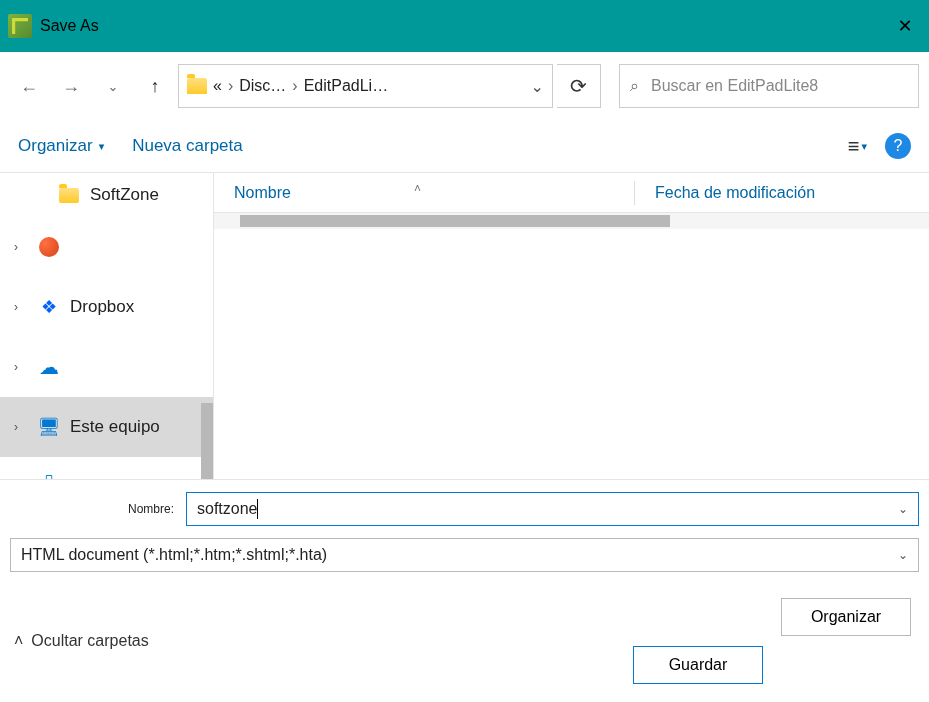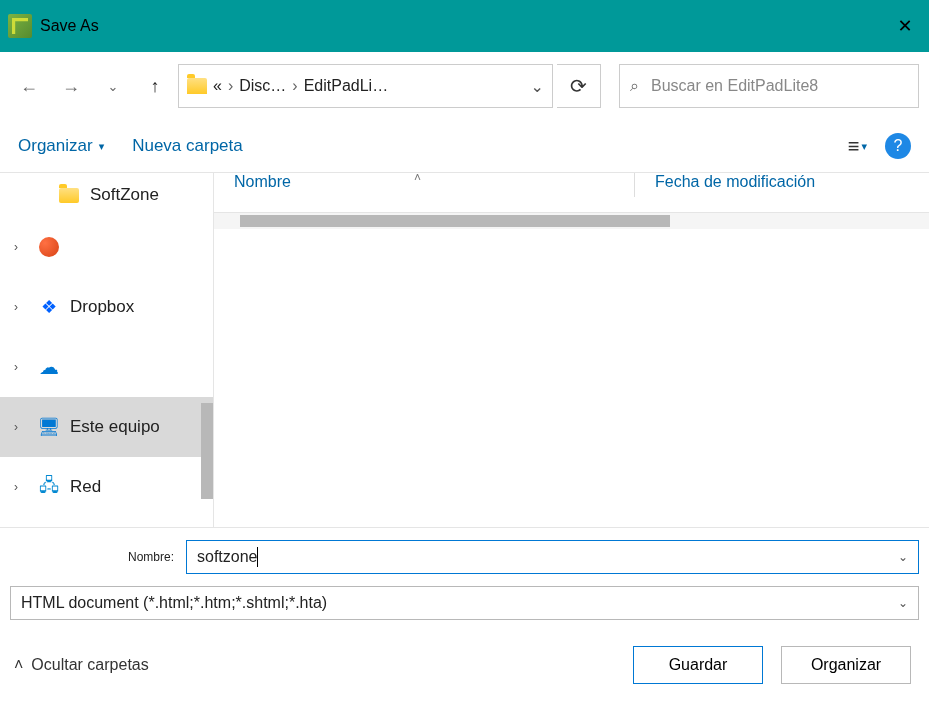--- a/index.html
+++ b/index.html
@@ -41,41 +41,41 @@
   .icon-folder { width:20px; height:15px; background:linear-gradient(#ffe082,#ffca28); border-radius:2px; position:relative; }
   .icon-folder::before { content:""; position:absolute; top:-4px; left:0; width:8px; height:4px; background:#ffca28; border-radius:2px 2px 0 0; }
   .icon-cc { width:20px; height:20px; border-radius:50%; background:radial-gradient(circle at 30% 30%, #ff7043, #d84315); }
   .icon-dropbox { color:#0061ff; font-size:18px; }
   .icon-onedrive { color:#0078d4; font-size:20px; }
   .icon-pc { color:#0078d4; font-size:18px; }
   .icon-network { color:#0288d1; font-size:18px; }
   .scrollthumb { position:absolute; right:0; top:230px; width:12px; height:96px; background:#b8b8b8; }
 
   .main { flex:1; display:flex; flex-direction:column; border-left:1px solid #e5e5e5; min-width:0; }
-  .colheaders { height:40px; display:flex; border-bottom:1px solid #e5e5e5; position:relative; }
+  .colheaders { height:40px; display:flex; align-items:center; border-bottom:1px solid #e5e5e5; position:relative; }
   .colheaders .col { font-size:16px; color:#0066a6; padding:0 20px; cursor:pointer; }
   .colheaders .col.name { width:420px; position:relative; }
   .colheaders .sortarrow { position:absolute; left:200px; top:-2px; color:#777; font-size:12px; }
   .colheaders .divider { width:1px; height:24px; background:#ddd; }
   .empty { flex:1; text-align:center; padding-top:40px; font-size:17px; color:#333; }
   .hscroll { height:16px; background:#f5f5f5; display:flex; align-items:center; }
   .hscroll .thumb { margin-left:26px; width:430px; height:12px; background:#b8b8b8; }
 
   .footer { border-top:1px solid #e5e5e5; padding:6px 0 18px 0; }
   .frow { display:flex; align-items:center; padding:6px 10px; }
   .frow label { width:176px; text-align:right; padding-right:12px; font-size:12px; color:#222; }
   .combo { flex:1; border:1px solid #b8b8b8; height:34px; display:flex; align-items:center; padding:0 10px; font-size:16px; color:#222; cursor:text; position:relative; }
   .combo.hl { border-color:#0078d4; }
   .combo .caret { margin-left:auto; color:#555; font-size:12px; cursor:pointer; }
   .cursor { display:inline-block; width:1px; height:20px; background:#000; vertical-align:middle; }
   .actions { display:flex; align-items:center; padding:20px 18px 0 14px; }
   .actions .collapse { display:flex; align-items:center; gap:8px; font-size:16px; color:#333; cursor:pointer; }
   .actions .btns { margin-left:auto; display:flex; gap:18px; }
   .actions button { width:130px; height:38px; font-size:16px; border:1px solid #b8b8b8; background:#fff; cursor:pointer; }
-  .actions button.primary { border-color:#0078d4; color:#000; }
+  .actions button.primary { border-color:#0078d4; color:#000;margin-top:48px; }
 </style>
 </head>
 <body>
 
 <div class="titlebar">
   <span class="app-icon"></span>
   <span class="title">Save As</span>
   <span class="close">✕</span>
 </div>
 

